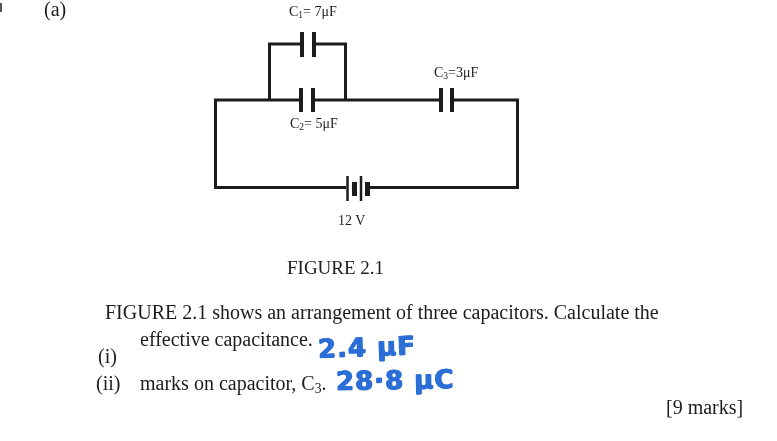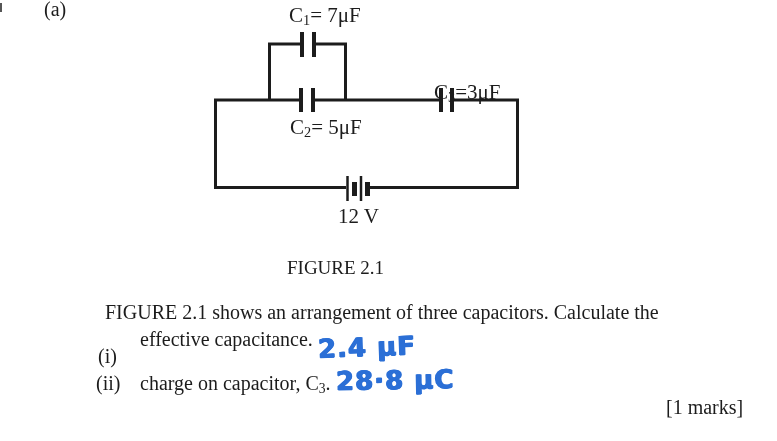--- a/index.html
+++ b/index.html
@@ -6,21 +6,21 @@
   .page {
     position: relative;
     width: 777px;
     height: 441px;
     background: #ffffff;
     font-family: "Liberation Serif", serif;
     color: #1c1c1c;
     overflow: hidden;
   }
   .abs { position: absolute; white-space: nowrap; }
-  .serif17 { font-size: 21px; line-height: 1.1; }
+  .serif17 { font-size: 14px; line-height: 1.1; }
   .serif20 { font-size: 20px; line-height: 1.15; }
   .bold { font-weight: normal; }
   sub.cap-sub { font-size: 0.68em; line-height: 0; vertical-align: -0.22em; }
   .circuit-svg { position: absolute; left: 0; top: 0; }
   .hand {
     font-family: "DejaVu Sans", sans-serif;
     font-weight: 700;
     font-size: 26px;
     color: #2b6fd6;
     letter-spacing: 1px;
@@ -72,33 +72,33 @@
         <path d="M347.5 176 V201" stroke-width="2.5"></path>
         <path d="M354.5 182 V196" stroke-width="5"></path>
         <path d="M361 176 V201" stroke-width="2.5"></path>
         <path d="M367.5 182 V196" stroke-width="5"></path>
       </g>
     </g>
   </svg>
 
   <div class="abs serif17" style="left:289px; top:4px;"><span>C</span><sub class="cap-sub">1</sub><span>= 7μF</span></div>
 
-  <div class="abs serif17" style="left:434px; top:81px;"><span>C</span><sub class="cap-sub">3</sub><span>=3μF</span></div>
+  <div class="abs serif17" style="left:434px; top:65px;"><span>C</span><sub class="cap-sub">3</sub><span>=3μF</span></div>
 
   <div class="abs serif17" style="left:290px; top:116px;"><span>C</span><sub class="cap-sub">2</sub><span>= 5μF</span></div>
 
-  <div class="abs serif17" style="left:338px; top:205px;font-family:Liberation Serif, serif;">12 V</div>
+  <div class="abs serif17" style="left:338px; top:213px;font-family:Liberation Serif, serif;">12 V</div>
 
   <div class="abs bold" style="left:287px; top:257px; font-size:19px;">FIGURE 2.1</div>
 
   <div class="abs serif20" style="left:105px; top:301px;"><span class="bold">FIGURE 2.1</span><span> shows an arrangement of three capacitors. Calculate the</span></div>
 
   <div class="abs serif20" style="left:98px; top:345px;">(i)</div>
   <div class="abs serif20" style="left:140px; top:328px;"><span>effective capacitance.</span><sub class="cap-sub"></sub><span></span></div>
   <div class="abs hand hand-1" style="left:318px; top:332px;">2.4 μF</div>
 
   <div class="abs serif20" style="left:96px; top:372px;">(ii)</div>
-  <div class="abs serif20" style="left:140px; top:372px;"><span>charge on capacitor, C</span><sub class="cap-sub">3</sub><span>.</span></div>
+  <div class="abs serif20" style="left:140px; top:372px;"><span>marks on capacitor, C</span><sub class="cap-sub">3</sub><span>.</span></div>
   <div class="abs hand hand-2" style="left:336px; top:365px;">28·8 μC</div>
 
-  <div class="abs serif20" style="left:666px; top:396px;">[1 marks]</div>
+  <div class="abs serif20" style="left:666px; top:396px;">[9 marks]</div>
 
 </div>
 
 </body></html>

